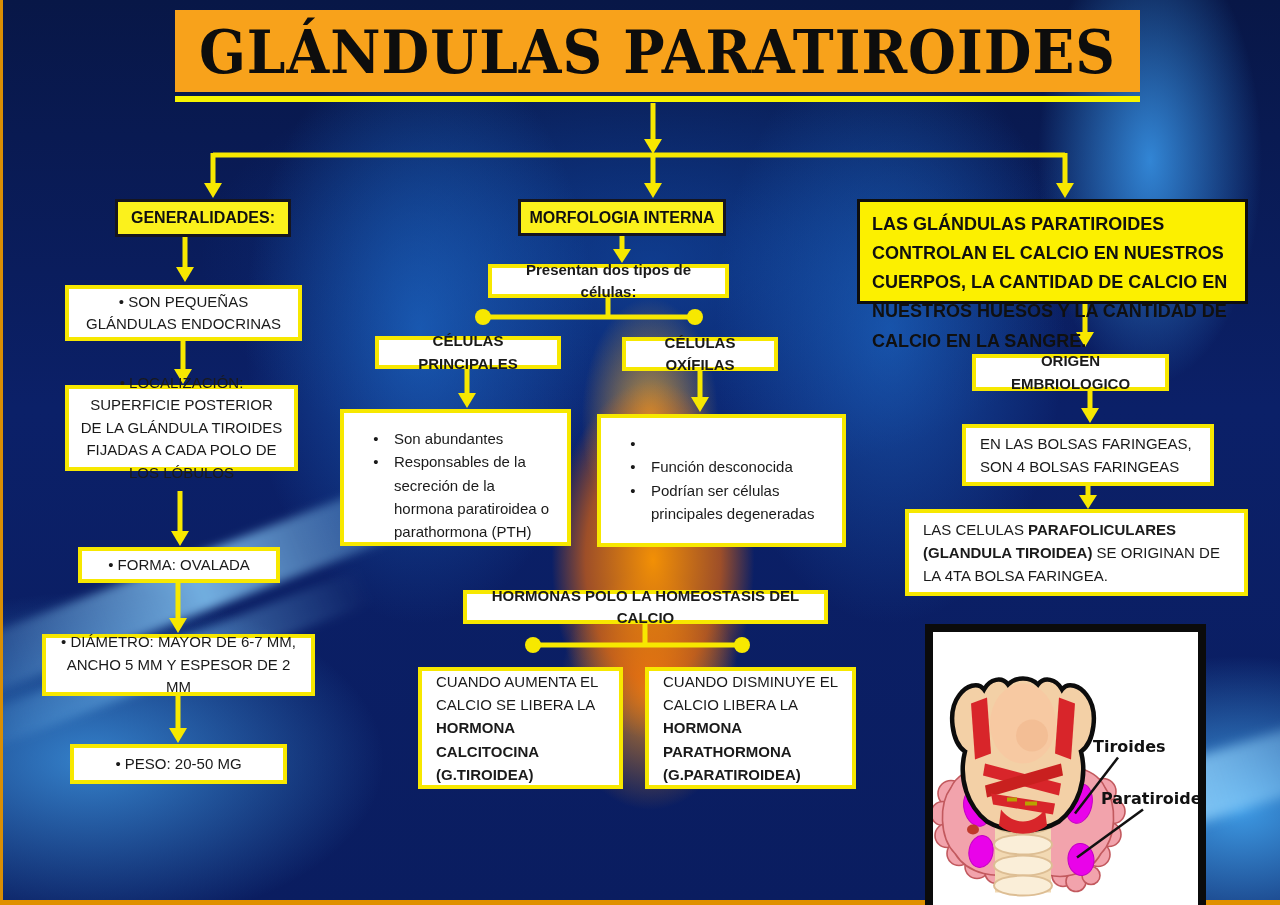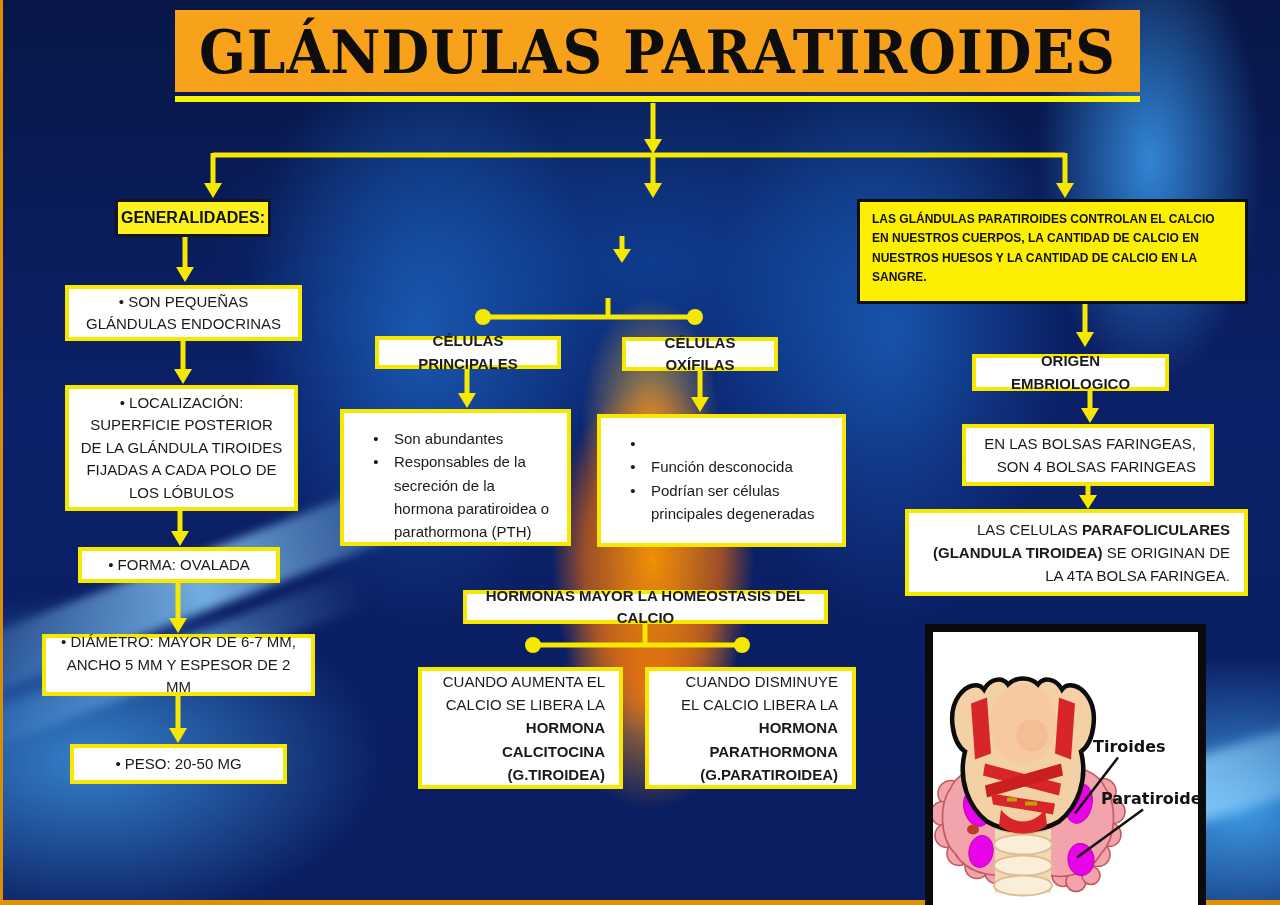--- a/index.html
+++ b/index.html
@@ -32,23 +32,23 @@
   .title-band{left:175px;top:10px;width:965px;height:82px;background:#F8A21B;
       display:flex;align-items:center;justify-content:center;}
   .title-band span{font-family:"DejaVu Serif","Liberation Serif",serif;font-weight:bold;
       font-size:55px;letter-spacing:1px;color:#0d0d0d;transform:scaleY(1.08);white-space:nowrap;}
   .title-underline{left:175px;top:96px;width:965px;height:6px;background:#F7F400;}
 
   .ybox{background:#FBF11C;border:3px solid #15151f;display:flex;align-items:center;justify-content:center;
       font-weight:bold;font-size:16px;text-align:center;color:#101010;}
   .wbox{background:#ffffff;border:4px solid #F7E800;font-size:15px;color:#1a1a1a;}
   .cen{display:flex;align-items:center;justify-content:center;text-align:center;line-height:1.5;padding:4px 10px;}
-  .lft{display:flex;align-items:center;text-align:right;line-height:1.55;padding:6px 14px;}
+  .lft{display:flex;align-items:center;text-align:left;line-height:1.55;padding:6px 14px;}
   .bold{font-weight:bold;}
-  .intro{background:#FCF000;border:3px solid #0e0e0e;font-weight:bold;font-size:12px;
+  .intro{background:#FCF000;border:3px solid #0e0e0e;font-weight:bold;font-size:18px;
       line-height:1.62;padding:8px 12px;color:#101010;}
   .blist{padding:14px 10px 10px 14px;line-height:1.55;}
   .brow{display:flex;}
   .blt{width:36px;text-align:center;flex:0 0 36px;}
   .illu-frame{left:925px;top:624px;width:281px;height:296px;background:#ffffff;border:8px solid #0b0b0b;}
   .illu-frame svg{display:block;width:100%;height:100%;}
 </style>
 </head>
 <body>
 
@@ -106,27 +106,29 @@
       <path d="M1088 486 V495" fill="none"></path>
         <polygon points="1079,495 1097,495 1088,509" stroke="none"></polygon>
     </g>
   </svg>
 
   <header class="abs title-band">
     <span>GLÁNDULAS PARATIROIDES</span>
   </header>
   <div class="abs title-underline"></div>
 
-  <div class="abs ybox" style="left:115px;top:199px;width:156px;height:38px;">GENERALIDADES:</div>
+  <div class="abs ybox" style="left:115px;top:199px;width:176px;height:38px;">GENERALIDADES:</div>
   <div class="abs wbox cen" style="left:65px;top:285px;width:237px;height:56px;">• SON PEQUEÑAS GLÁNDULAS ENDOCRINAS</div>
-  <div class="abs wbox cen" style="left:65px;top:385px;width:233px;height:126px;">• LOCALIZACIÓN: SUPERFICIE POSTERIOR DE LA GLÁNDULA TIROIDES FIJADAS A CADA POLO DE LOS LÓBULOS</div>
+  <div class="abs wbox cen" style="left:65px;top:385px;width:233px;height:86px;">• LOCALIZACIÓN: SUPERFICIE POSTERIOR DE LA GLÁNDULA TIROIDES FIJADAS A CADA POLO DE LOS LÓBULOS</div>
   <div class="abs wbox cen" style="left:78px;top:547px;width:202px;height:36px;">• FORMA: OVALADA</div>
   <div class="abs wbox cen" style="left:42px;top:634px;width:273px;height:62px;">• DIÁMETRO: MAYOR DE 6-7 MM, ANCHO 5 MM Y ESPESOR DE 2 MM</div>
   <div class="abs wbox cen" style="left:70px;top:744px;width:217px;height:40px;">• PESO: 20-50 MG</div>
 
+  <div class="abs ybox" style="left:518px;top:199px;width:208px;height:37px;">MORFOLOGIA INTERNA</div>
+  <div class="abs wbox cen bold" style="left:488px;top:264px;width:241px;height:34px;">Presentan dos tipos de células:</div>
   <div class="abs wbox cen bold" style="left:375px;top:336px;width:186px;height:33px;">CÉLULAS PRINCIPALES</div>
   <div class="abs wbox cen bold" style="left:622px;top:337px;width:156px;height:34px;">CÉLULAS OXÍFILAS</div>
 
   <div class="abs wbox blist" style="left:340px;top:409px;width:231px;height:137px;">
     <div class="brow">
       <span class="blt">•</span>
       <span>Son abundantes</span>
     </div>
     <div class="brow">
       <span class="blt">•</span>
@@ -141,21 +143,21 @@
     <div class="brow">
       <span class="blt">•</span>
       <span>Función desconocida</span>
     </div>
     <div class="brow">
       <span class="blt">•</span>
       <span>Podrían ser células principales degeneradas</span>
     </div>
   </div>
 
-  <div class="abs wbox cen bold" style="left:463px;top:590px;width:365px;height:34px;">HORMONAS MAYOR LA HOMEOSTASIS DEL CALCIO</div>
+  <div class="abs wbox cen bold" style="left:463px;top:590px;width:365px;height:34px;">HORMONAS POLO LA HOMEOSTASIS DEL CALCIO</div>
   <div class="abs wbox lft" style="left:418px;top:667px;width:205px;height:122px;">
     <div>
       <span>CUANDO AUMENTA EL CALCIO SE LIBERA LA </span><span class="bold">HORMONA CALCITOCINA (G.TIROIDEA)</span>
     </div>
   </div>
   <div class="abs wbox lft" style="left:645px;top:667px;width:211px;height:122px;">
     <div>
       <span>CUANDO DISMINUYE EL CALCIO LIBERA LA </span><span class="bold">HORMONA PARATHORMONA (G.PARATIROIDEA)</span>
     </div>
   </div>

